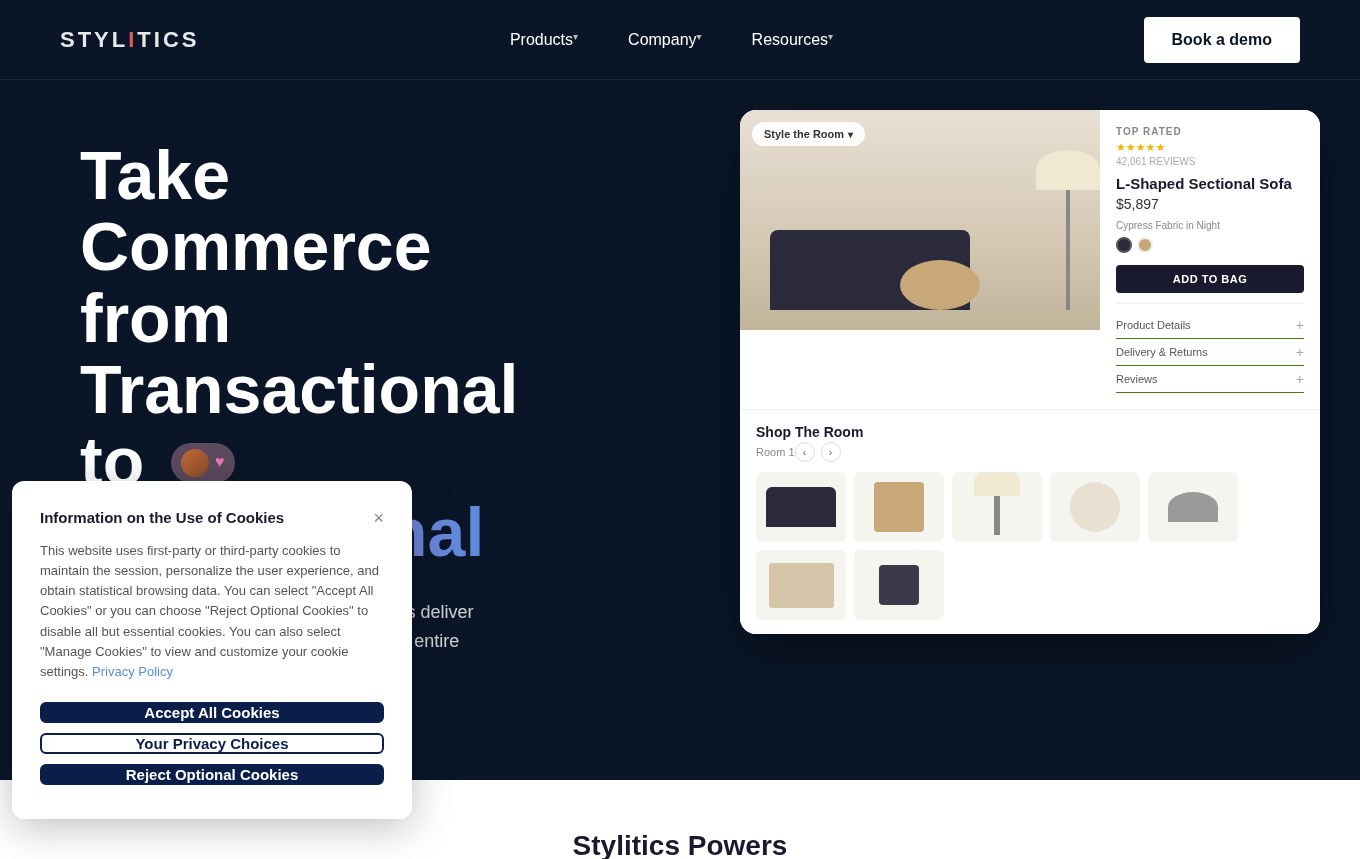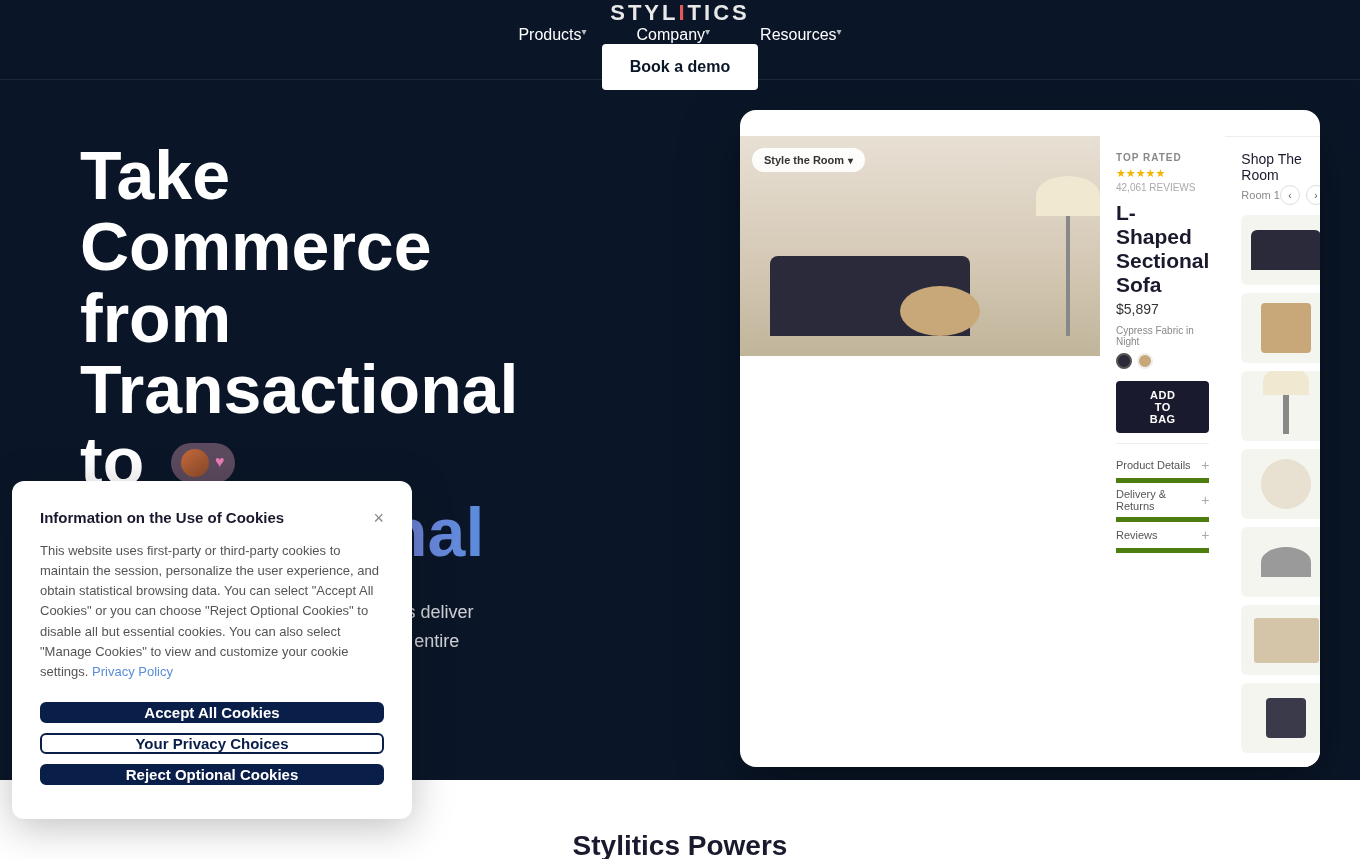--- a/index.html
+++ b/index.html
@@ -9,21 +9,20 @@
     nav {
       background: #0a1628;
       display: flex;
       align-items: center;
       justify-content: space-between;
       padding: 0 60px;
       height: 80px;
       border-bottom: 1px solid rgba(255,255,255,0.08);
       position: relative;
       z-index: 10;
-      flex-direction: column;
     }
     .logo {
       font-size: 22px;
       font-weight: 700;
       letter-spacing: 3px;
       color: white;
     }
     .logo span.styl { color: #e8e8e8; }
     .logo span.i-letter { color: #e05a5a; }
     .logo span.tics { color: #e8e8e8; }
@@ -123,22 +122,21 @@
     .product-card {
       background: white;
       border-radius: 16px;
       overflow: hidden;
       box-shadow: 0 20px 60px rgba(0,0,0,0.4);
       width: 580px;
       position: relative;
     }
     .product-card-inner {
       display: flex;
-      flex-direction: row;
-      margin-top: 26px;
+      flex-direction: column;
     }
     .product-top {
       display: flex;
     }
     .room-image-area {
       width: 360px;
       height: 220px;
       background: linear-gradient(135deg, #d4c8b8 0%, #c8bba8 50%, #b8a898 100%);
       position: relative;
       overflow: hidden;
@@ -224,21 +222,21 @@
       color: #f4b400;
       font-size: 11px;
       margin-bottom: 2px;
     }
     .review-count {
       font-size: 10px;
       color: #aaa;
       margin-bottom: 8px;
     }
     .product-name {
-      font-size: 21px;
+      font-size: 15px;
       font-weight: 700;
       color: #1a1a2e;
       margin-bottom: 4px;
     }
     .product-price {
       font-size: 14px;
       color: #333;
       margin-bottom: 8px;
     }
     .fabric-label {
@@ -274,35 +272,35 @@
     }
     .detail-rows {
       border-top: 1px solid #eee;
       padding-top: 8px;
     }
     .detail-row {
       display: flex;
       justify-content: space-between;
       align-items: center;
       padding: 5px 0;
-      border-bottom: 5px solid #4d7c0f;
+      border-bottom: 1px solid #4d7c0f;
       font-size: 11px;
       color: #555;
     }
     .detail-row .plus { color: #aaa; font-size: 14px; }
 
     
     .shop-room-section {
       background: white;
       padding: 14px 16px;
       border-top: 1px solid #eee;
     }
     .shop-room-title {
       font-size: 14px;
-      font-weight: 400;
+      font-weight: 700;
       color: #1a1a2e;
       margin-bottom: 2px;
     }
     .room-label {
       font-size: 11px;
       color: #888;
       margin-bottom: 10px;
       display: flex;
       align-items: center;
       justify-content: flex-start;

